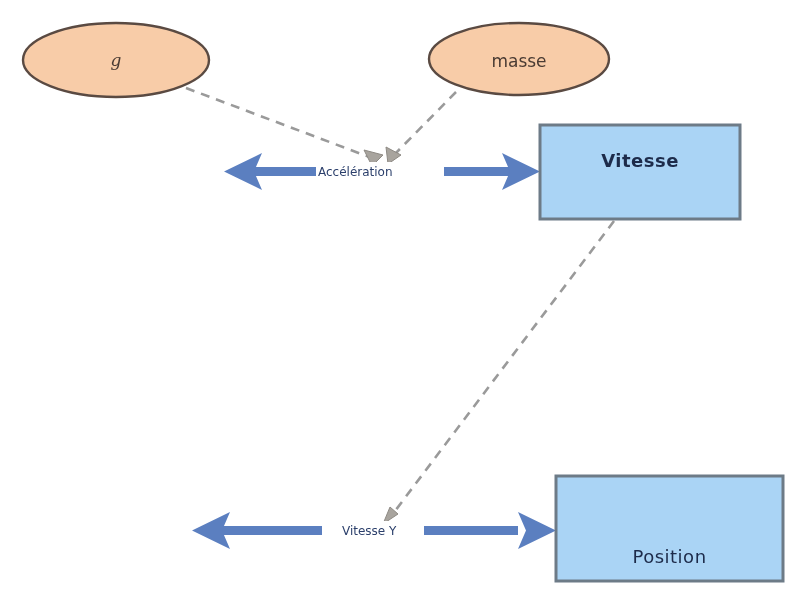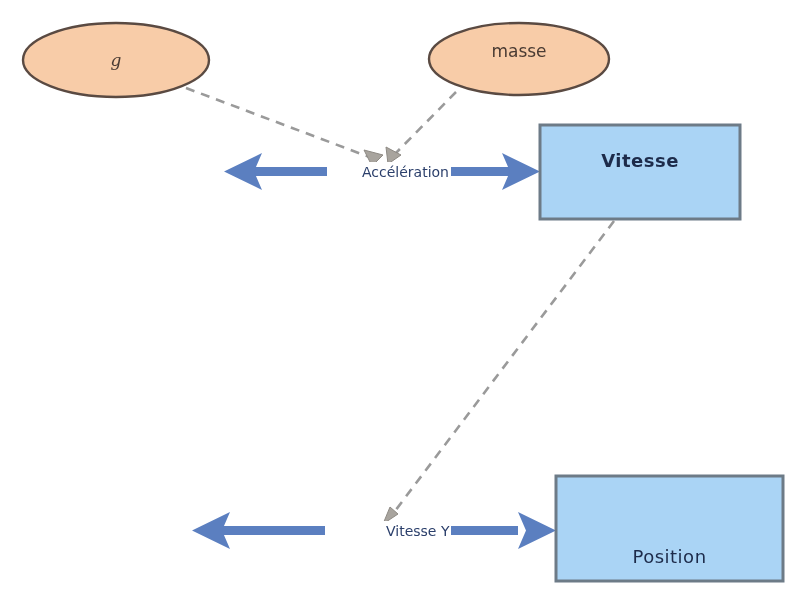--- a/index.html
+++ b/index.html
@@ -48,27 +48,26 @@
   }
   .box-label {
     color: #1d2b4a;
     font-size: 18px;
     font-family: "DejaVu Sans", sans-serif;
     letter-spacing: 0.5px;
   }
   .edge-label {
     position: absolute;
     color: #2b3f6b;
-    font-size: 14px;
+    font-size: 12px;
     font-family: "DejaVu Sans", sans-serif;
     background: #ffffff;
     padding: 0 2px;
     white-space: nowrap;
     line-height: 20px;
-    margin-left: 44px;
   }
 </style>
 </head>
 <body>
 
 <div id="diagram-root">
 
   <svg id="diagram-svg" viewBox="0 0 800 600">
 
     <g>
@@ -104,21 +103,21 @@
 
     <ellipse cx="519" cy="59" rx="90" ry="36" fill="#f8cca8" stroke="#5a4a42" stroke-width="2.4"></ellipse>
 
     <rect x="540" y="125" width="200" height="94" fill="#aad4f5" stroke="#6d7b87" stroke-width="3"></rect>
 
     <rect x="556" y="476" width="227" height="105" fill="#aad4f5" stroke="#6d7b87" stroke-width="3"></rect>
   </svg>
 
   <div class="node-label ellipse-label" style="left:22px; top:22px; width:188px; height:76px;">g</div>
 
-  <div class="node-label ellipse-label plain" style="left:428px; top:14px; width:182px; height:74px;">masse</div>
+  <div class="node-label ellipse-label plain" style="left:428px; top:24px; width:182px; height:74px;">masse</div>
 
   <div class="node-label box-label" style="left:540px; top:125px; width:200px; height:70px;font-weight:bold;">Vitesse</div>
 
   <div class="node-label box-label" style="left:556px; top:504px; width:227px; height:105px;">Position</div>
 
   <div class="edge-label" style="left:316px; top:162px;">Accélération</div>
 
   <div class="edge-label" style="left:322px; top:521px;padding-left:20px;">Vitesse Y</div>
 
 </div>

